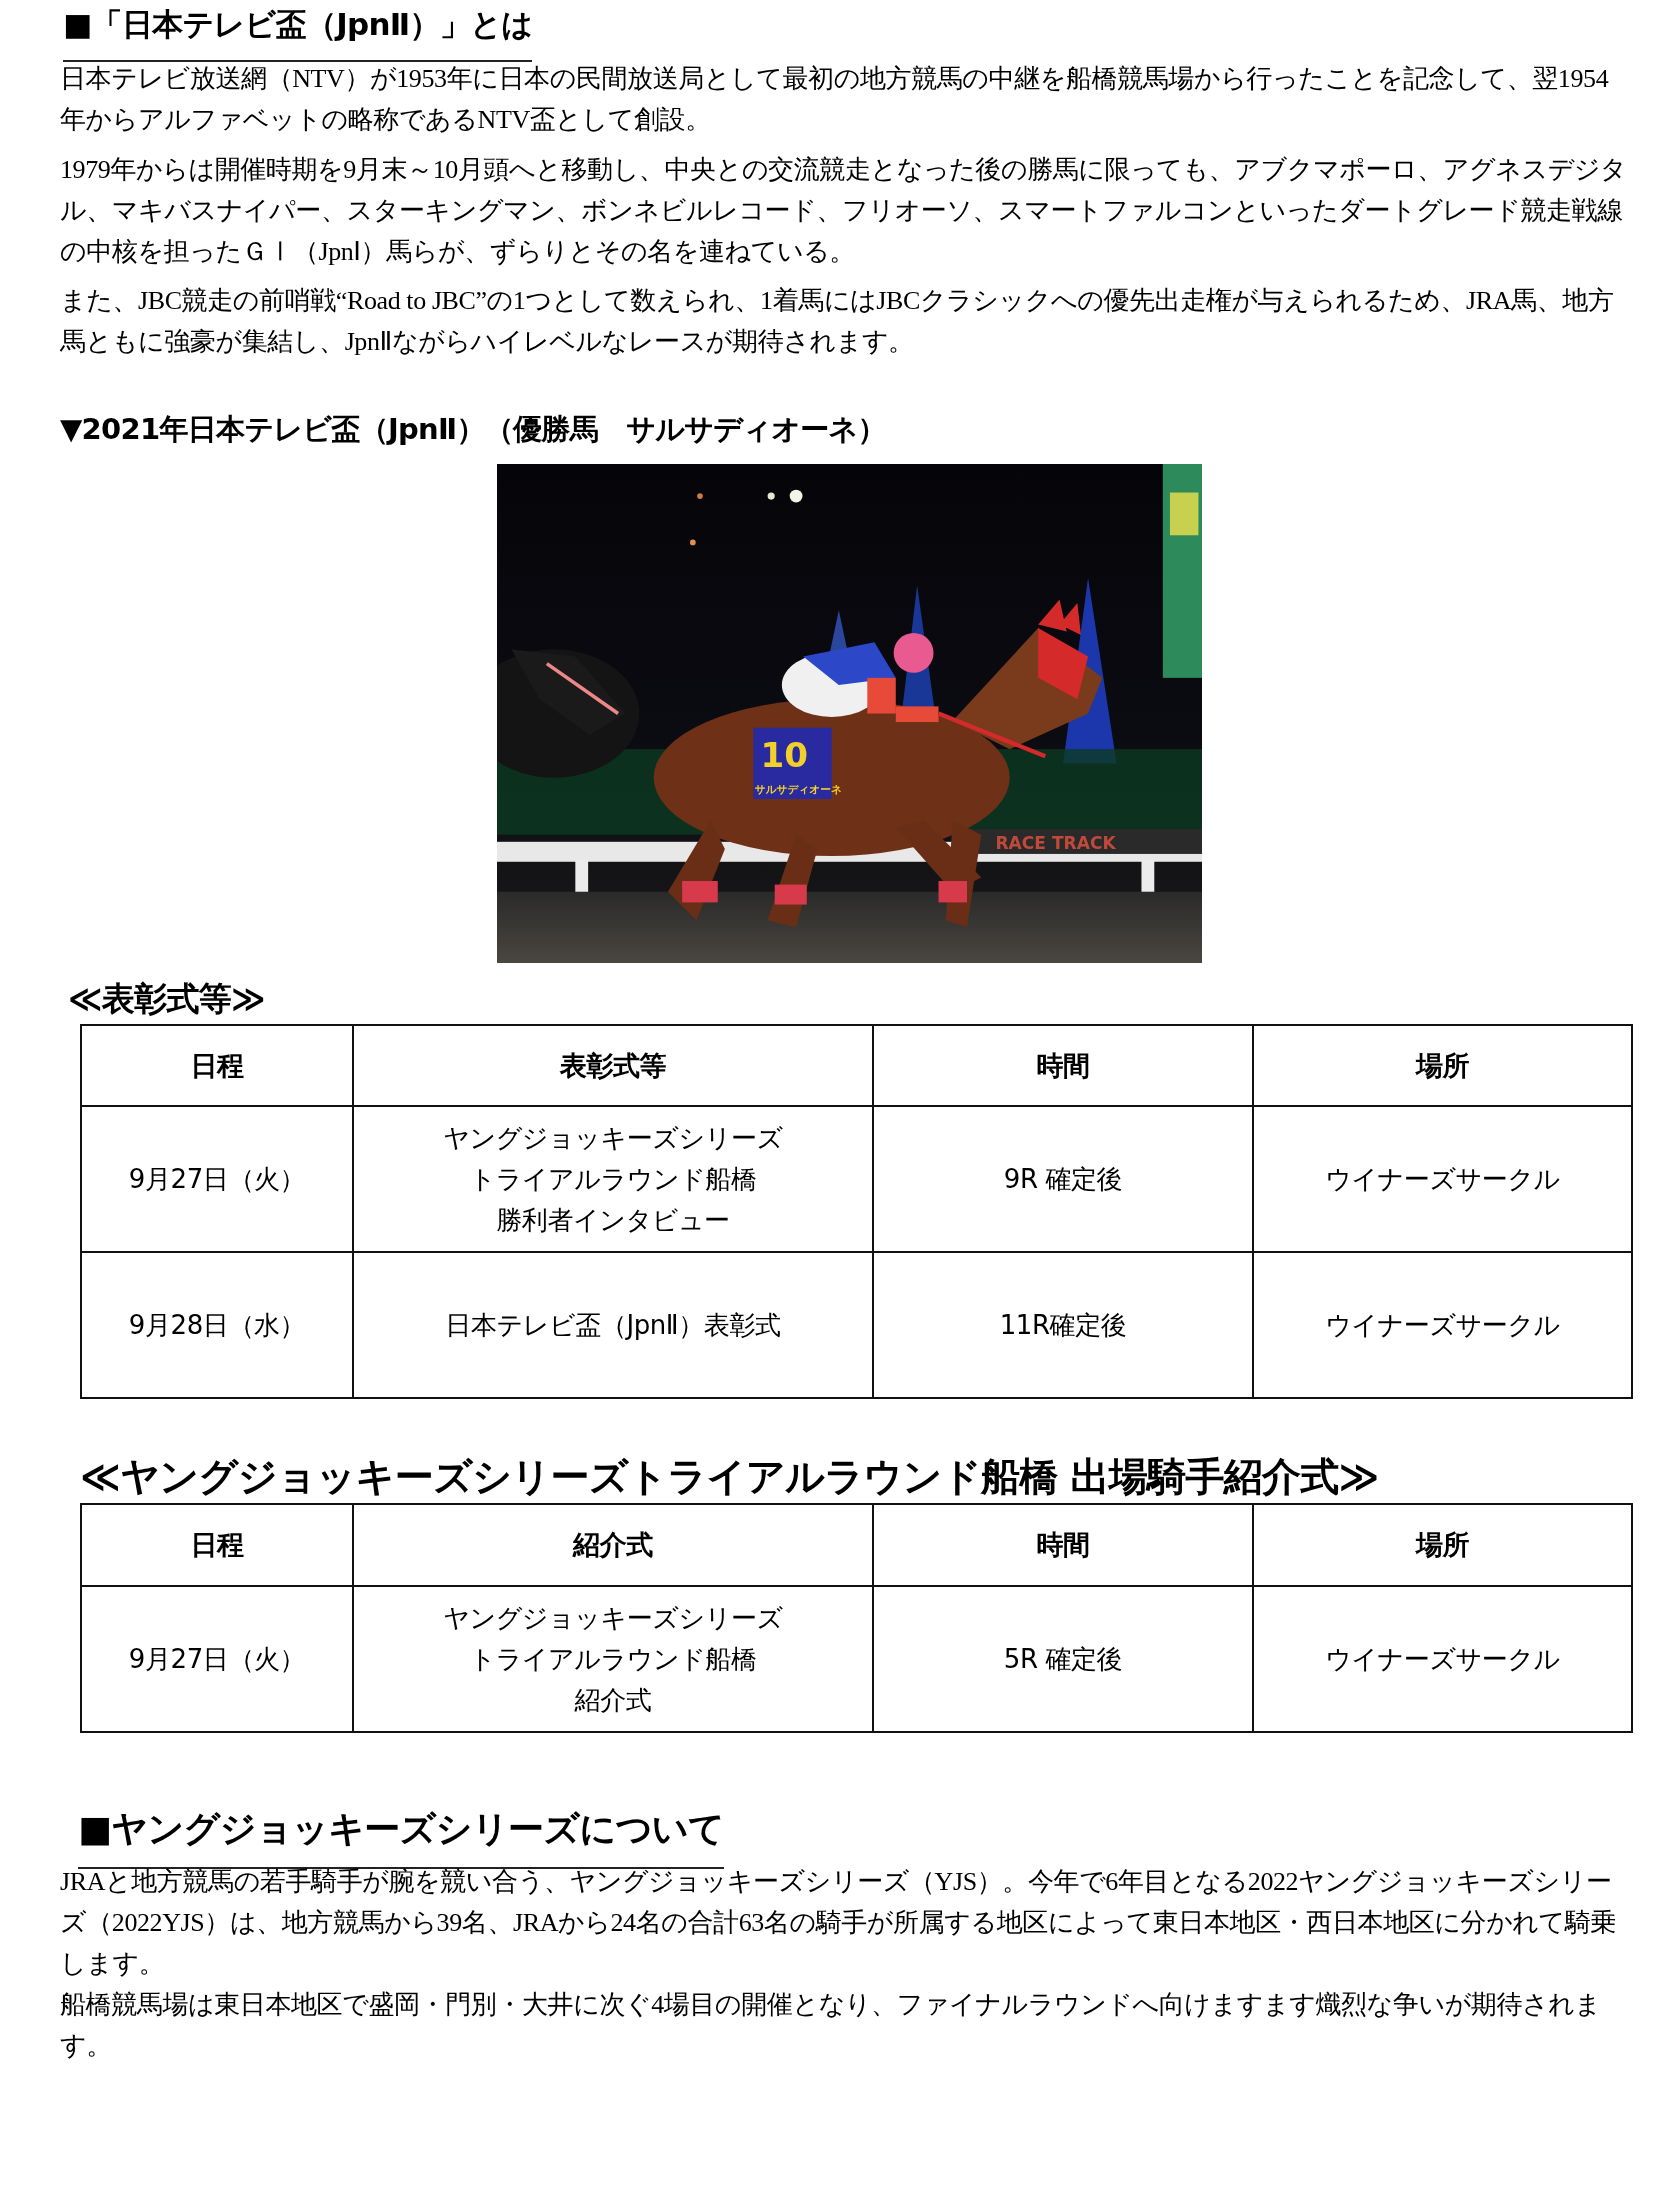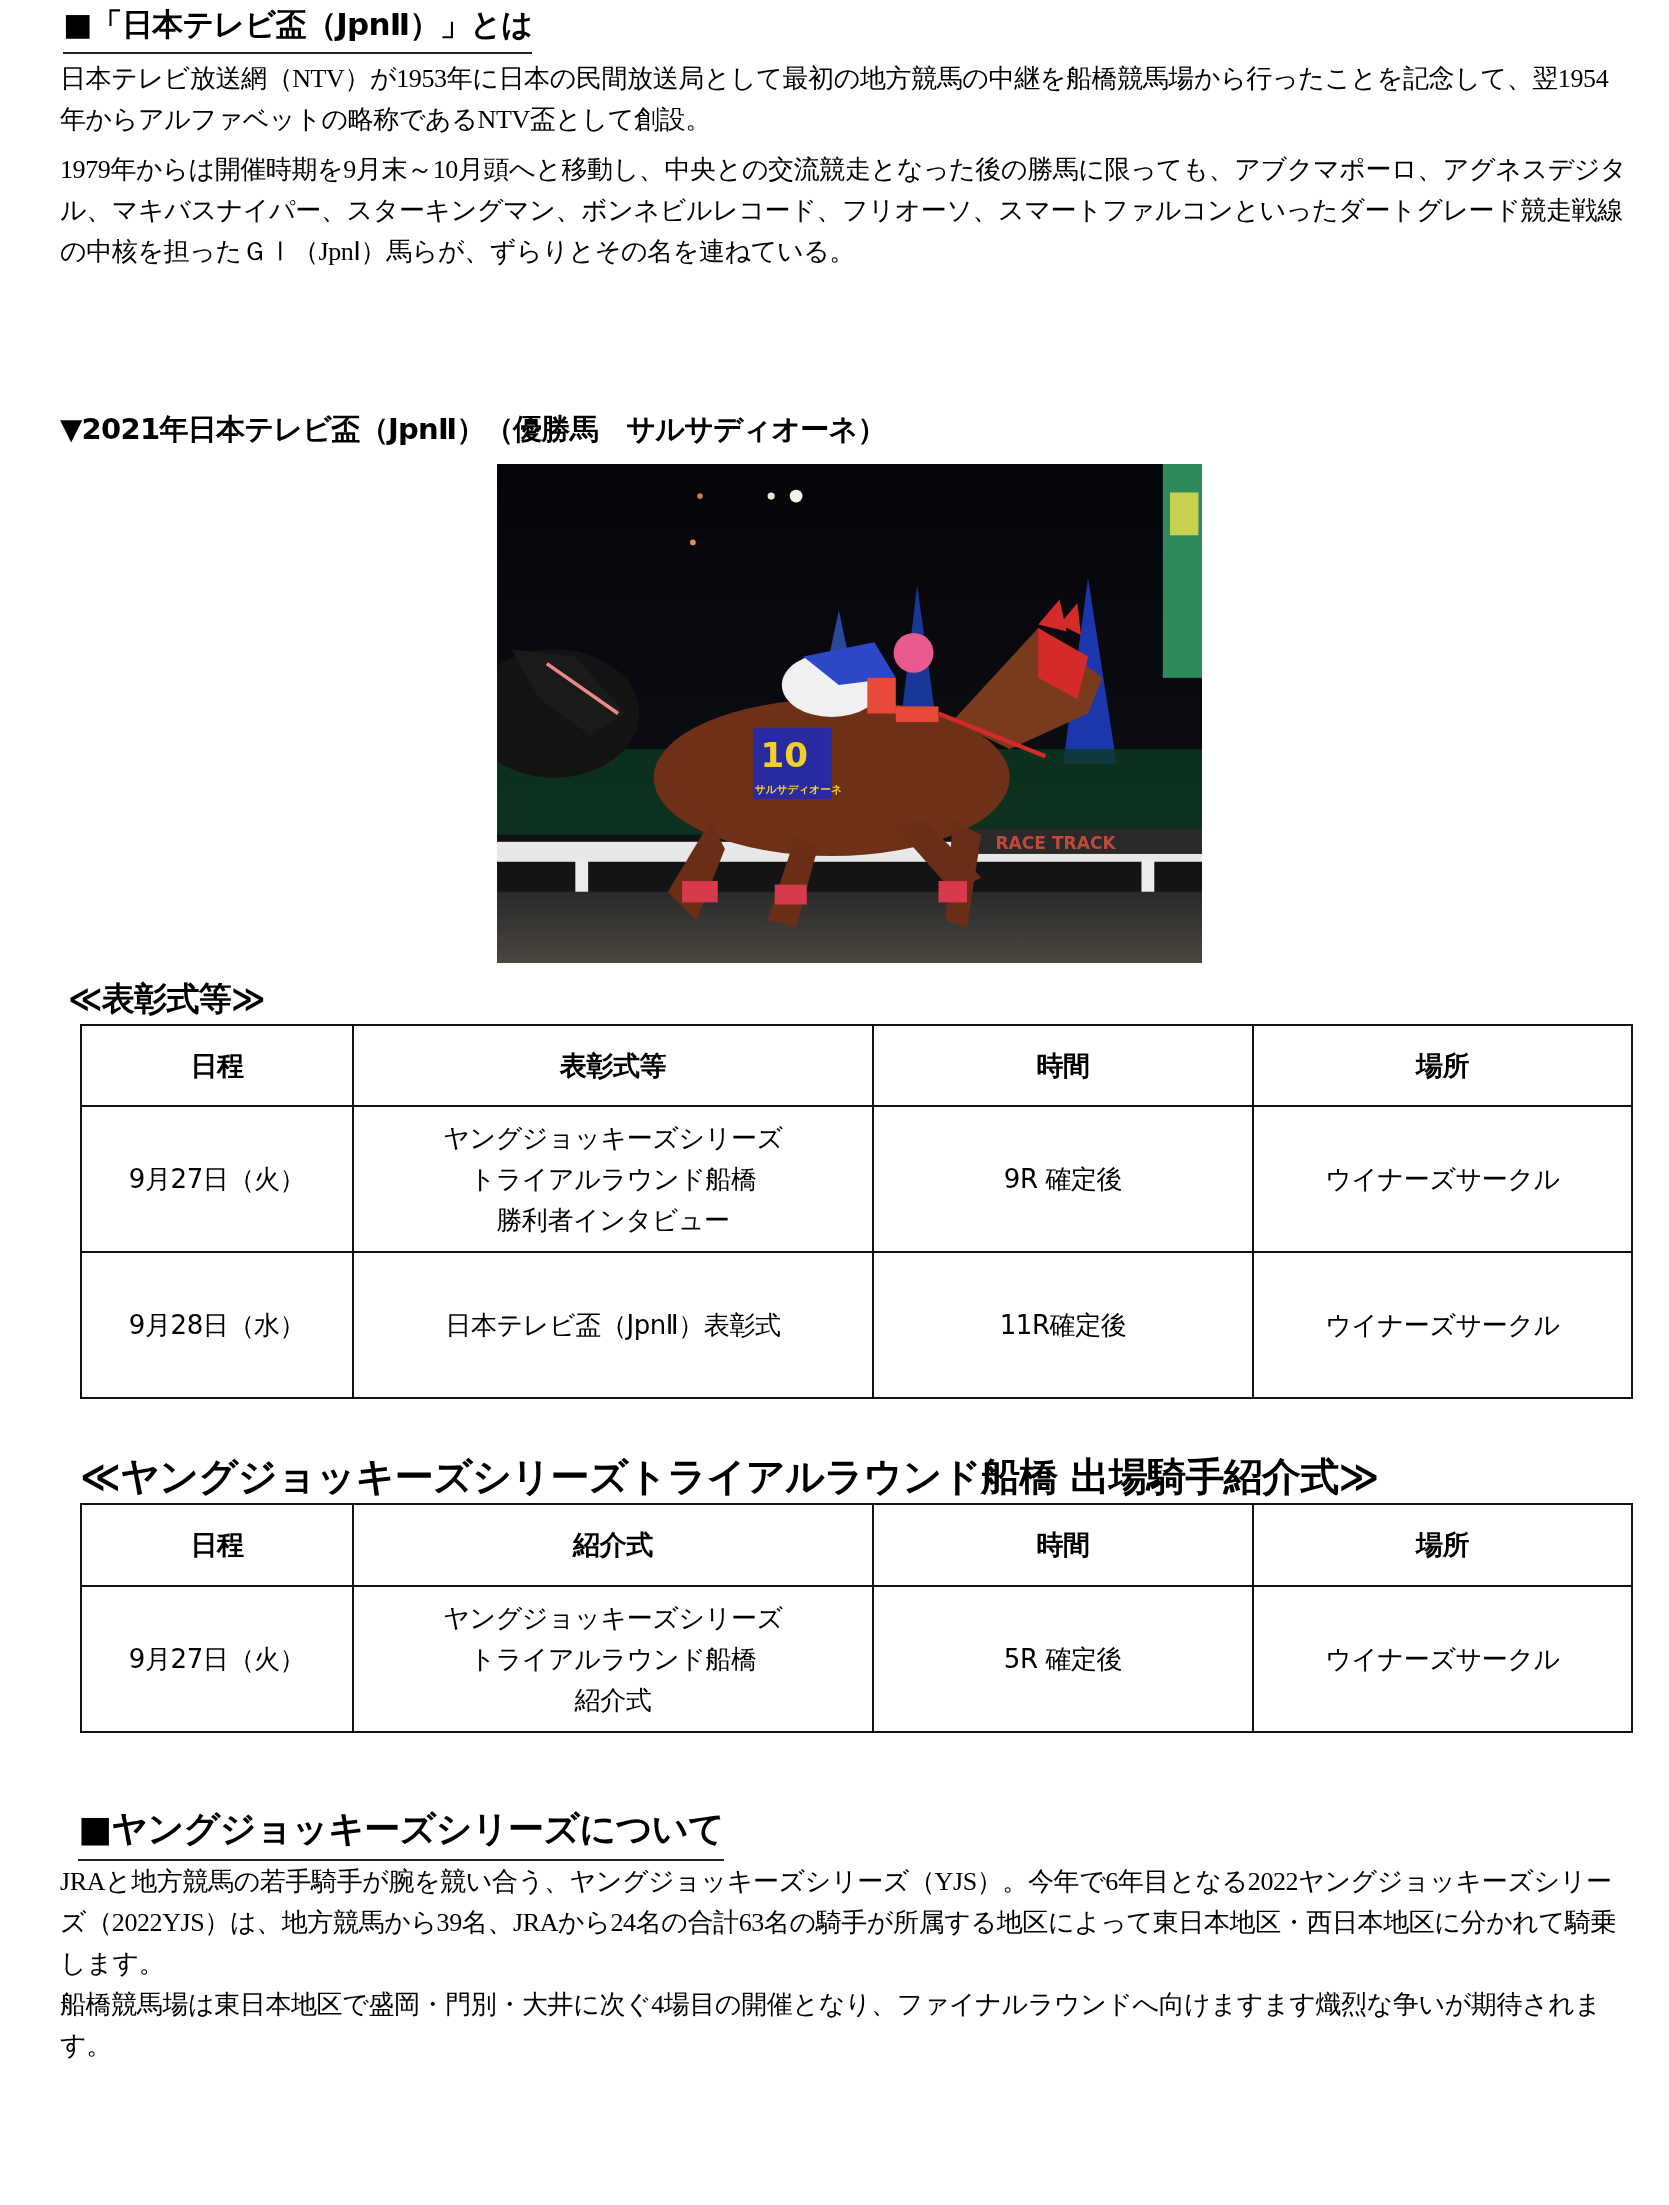--- a/index.html
+++ b/index.html
@@ -13,21 +13,21 @@
   .abs { position: absolute; }
   .h-title {
     font-weight: bold;
     font-size: 31px;
     letter-spacing: -0.7px;
     line-height: 40px;
     white-space: nowrap;
   }
   .h-underline {
     border-bottom: 2.8px solid #222;
-    padding-bottom: 10px;
+    padding-bottom: 18px;
   }
   .para {
     font-size: 26px;
     line-height: 41px;
     letter-spacing: -0.4px;
   }
   .para p { margin-bottom: 8.5px; font-family: Liberation Serif, serif; }
   .para p.tight { margin-bottom: 0; }
 
   
@@ -57,20 +57,21 @@
 </head>
 <body>
 
 <div class="abs h-title" style="left:63px; top:4.3px;">
   <span class="h-underline">■「日本テレビ盃（JpnⅡ）」とは</span>
 </div>
 
 <div class="abs para" style="left:60px; top:58px; width:1567px;">
   <p>日本テレビ放送網（NTV）が1953年に日本の民間放送局として最初の地方競馬の中継を船橋競馬場から行ったことを記念して、翌1954年からアルファベットの略称であるNTV盃として創設。</p>
   <p>1979年からは開催時期を9月末～10月頭へと移動し、中央との交流競走となった後の勝馬に限っても、アブクマポーロ、アグネスデジタル、マキバスナイパー、スターキングマン、ボンネビルレコード、フリオーソ、スマートファルコンといったダートグレード競走戦線の中核を担ったＧⅠ（JpnⅠ）馬らが、ずらりとその名を連ねている。</p>
+  <p>また、JBC競走の前哨戦“Road to JBC”の1つとして数えられ、1着馬にはJBCクラシックへの優先出走権が与えられるため、JRA馬、地方馬ともに強豪が集結し、JpnⅡながらハイレベルなレースが期待されます。</p>
 </div>
 
 <div class="abs h-title" style="left:60px; top:409px; font-size:29px;">▼2021年日本テレビ盃（JpnⅡ）（優勝馬　サルサディオーネ）</div>
 
 <div class="abs photo">
   <svg viewBox="0 0 990 700" preserveAspectRatio="none">
     <defs>
       <linearGradient id="sky" x1="0" y1="0" x2="0" y2="1">
         <stop offset="0" stop-color="#050509"></stop>
         <stop offset="0.55" stop-color="#0b0b12"></stop>

